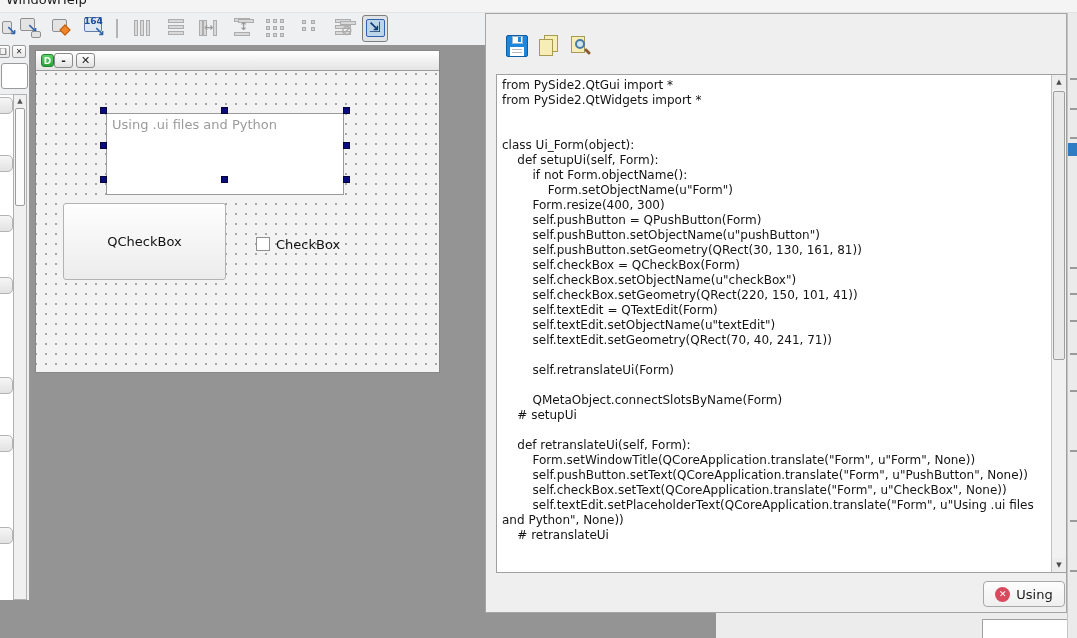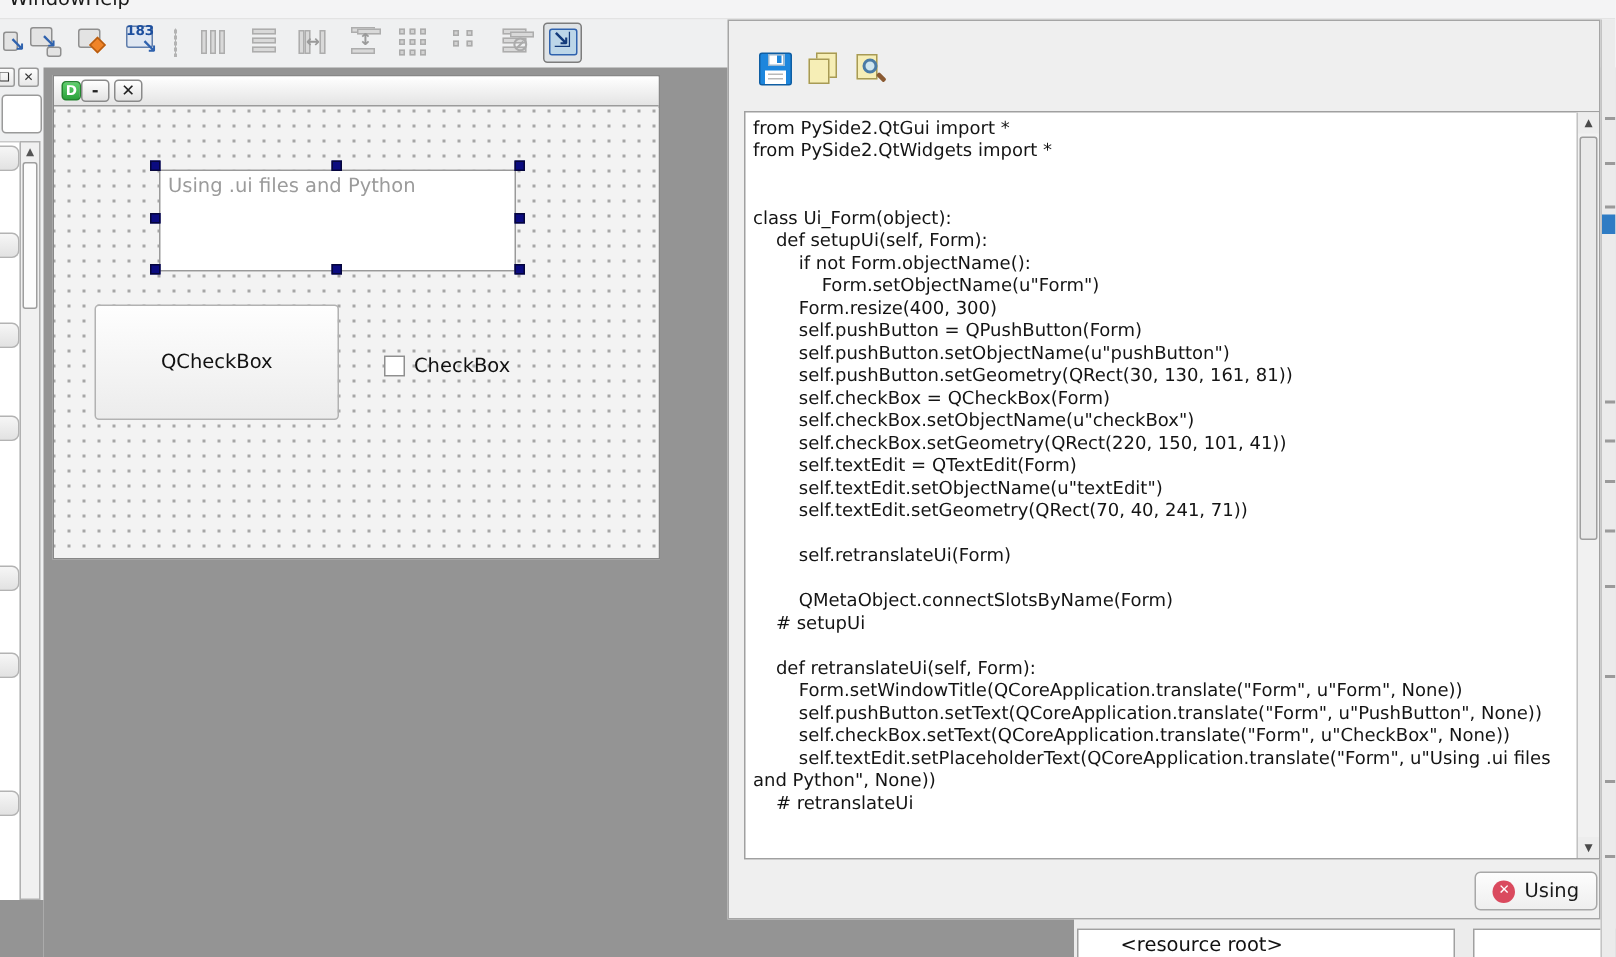--- a/index.html
+++ b/index.html
@@ -46,21 +46,21 @@
             border-bottom:1px solid #9b9b9b; display:flex; align-items:center; }
   .ficon { width:13px; height:13px; margin-left:5px; background:linear-gradient(#5ed06c,#2ca23c); border:1px solid #23842f;
            border-radius:3px; color:#fff; font-size:9px; font-weight:bold; text-align:center; line-height:12px; flex:none;}
   .ftext { flex:1; text-align:center; font-size:13px; color:#111; }
   .fbtn { flex:none; width:19px; height:15px; margin-right:3px; border:1px solid #8a8a8a; border-radius:3px;
           background:linear-gradient(#ffffff,#e2e2e2); font-size:11px; font-weight:bold; color:#222;
           text-align:center; line-height:13px; }
   .fbody { position:absolute; left:0; top:21px; right:0; bottom:0; background-color:#f3f3f3;
            background-image:radial-gradient(#a6a6a6 1px, transparent 1.2px); background-size:10px 10px; background-position:5px 7px;}
 
-  .textedit { position:absolute; left:70px; top:41px; width:238px; height:68px; background:#fff; border:1px solid #9a9a9a;padding-left:30px; }
+  .textedit { position:absolute; left:70px; top:41px; width:238px; height:82px; background:#fff; border:1px solid #9a9a9a;padding-left:30px; }
   .placeholder { position:absolute; left:5px; top:3px; font-size:13px; color:#9b9b9b; }
   .handle { position:absolute; width:7px; height:7px; background:#0b0b80; border:1px solid #05053c; }
 
   .pushbtn { position:absolute; left:27px; top:131px; width:163px; height:77px; background:linear-gradient(#fefefe,#ececec);
              border:1px solid #b2b2b2; border-radius:3px; font-size:13px; color:#111;
              display:flex; align-items:center; justify-content:center; }
   .cbrow { position:absolute; left:220px; top:162px; height:20px; display:flex; align-items:center; }
   .cbbox { width:14px; height:14px; background:#fff; border:1px solid #8f8f8f; margin-right:6px; }
   .cblabel { font-size:13px; color:#111; }
 
@@ -125,21 +125,21 @@
       <span class="wsq" style="left:2px; top:3px;"></span>
       <span class="bluearrow" style="left:9px; top:6px;">↘</span>
       <span class="wsq" style="left:13px; top:16px; width:10px; height:7px;"></span>
     </div>
     <div class="tbtn" style="left:50px;">
       <span class="wsq" style="left:2px; top:4px;"></span>
       <span class="orangediamond" style="left:11px; top:11px;"></span>
     </div>
     <div class="tbtn" style="left:82px;">
       <span class="wsq" style="left:2px; top:2px; width:18px; height:15px; background:#dfe7f2; border-color:#5f7dab;"></span>
-      <span class="num123">183</span>
+      <span class="num123">164</span>
       <span class="bluearrow" style="left:12px; top:9px;">↘</span>
     </div>
     <div class="sep"></div>
     <div class="tbtn bars-v" style="left:130px;">
       <span style="left:4px;"></span>
         <span style="left:10px;"></span>
         <span style="left:16px;"></span>
     </div>
     <div class="tbtn bars-h" style="left:163px;">
       <span style="top:4px;"></span>
@@ -294,23 +294,20 @@
       </div>
     </div>
 
     <div class="closebtn">
       <div class="redcircle">✕</div>
       <div class="closetext">Using</div>
     </div>
   </div>
 
   <div class="respanel">
-    <div class="resbox" style="left:2px; width:252px;">
-      <div class="reslabel">&lt;resource root&gt;</div>
-    </div>
     <div class="resbox" style="left:266px; width:95px;"></div>
   </div>
 
   <div class="rightstrip">
     <div class="rdash" style="top:65px;"></div>
     <div class="rdash" style="top:95px;"></div>
     <div class="rdash" style="top:124px;"></div>
     <div class="rblue"></div>
     <div class="rdash" style="top:254px;"></div>
     <div class="rdash" style="top:280px;"></div>

